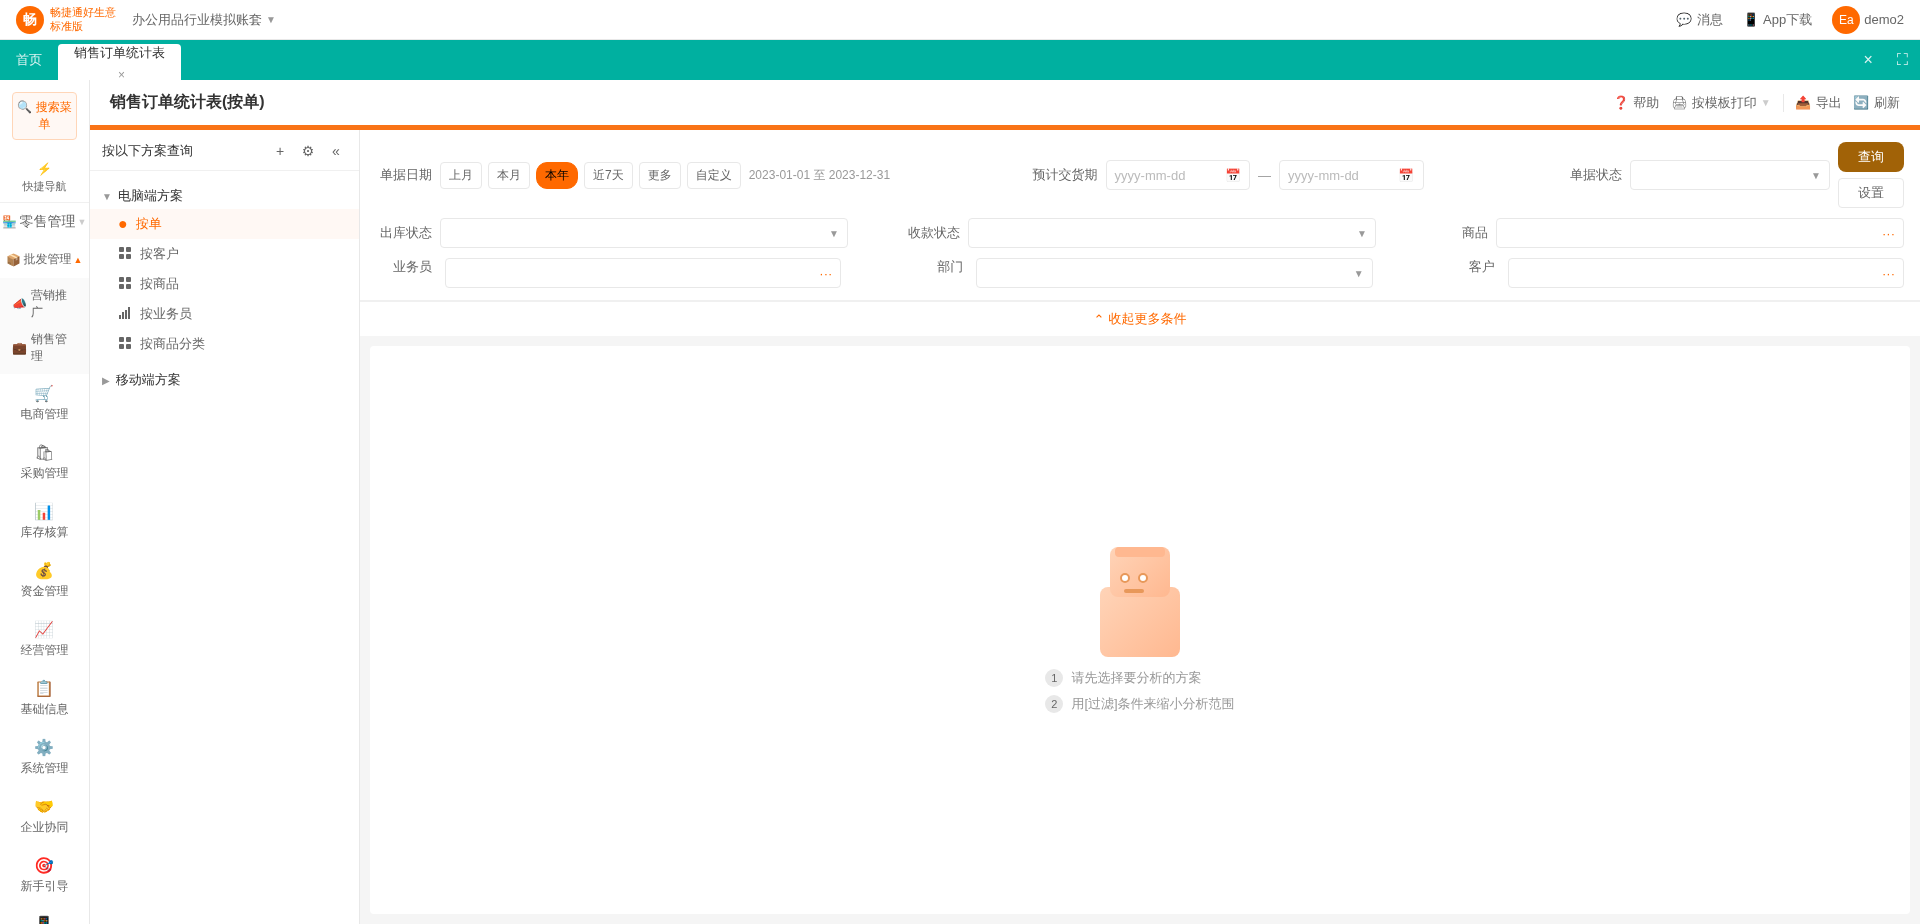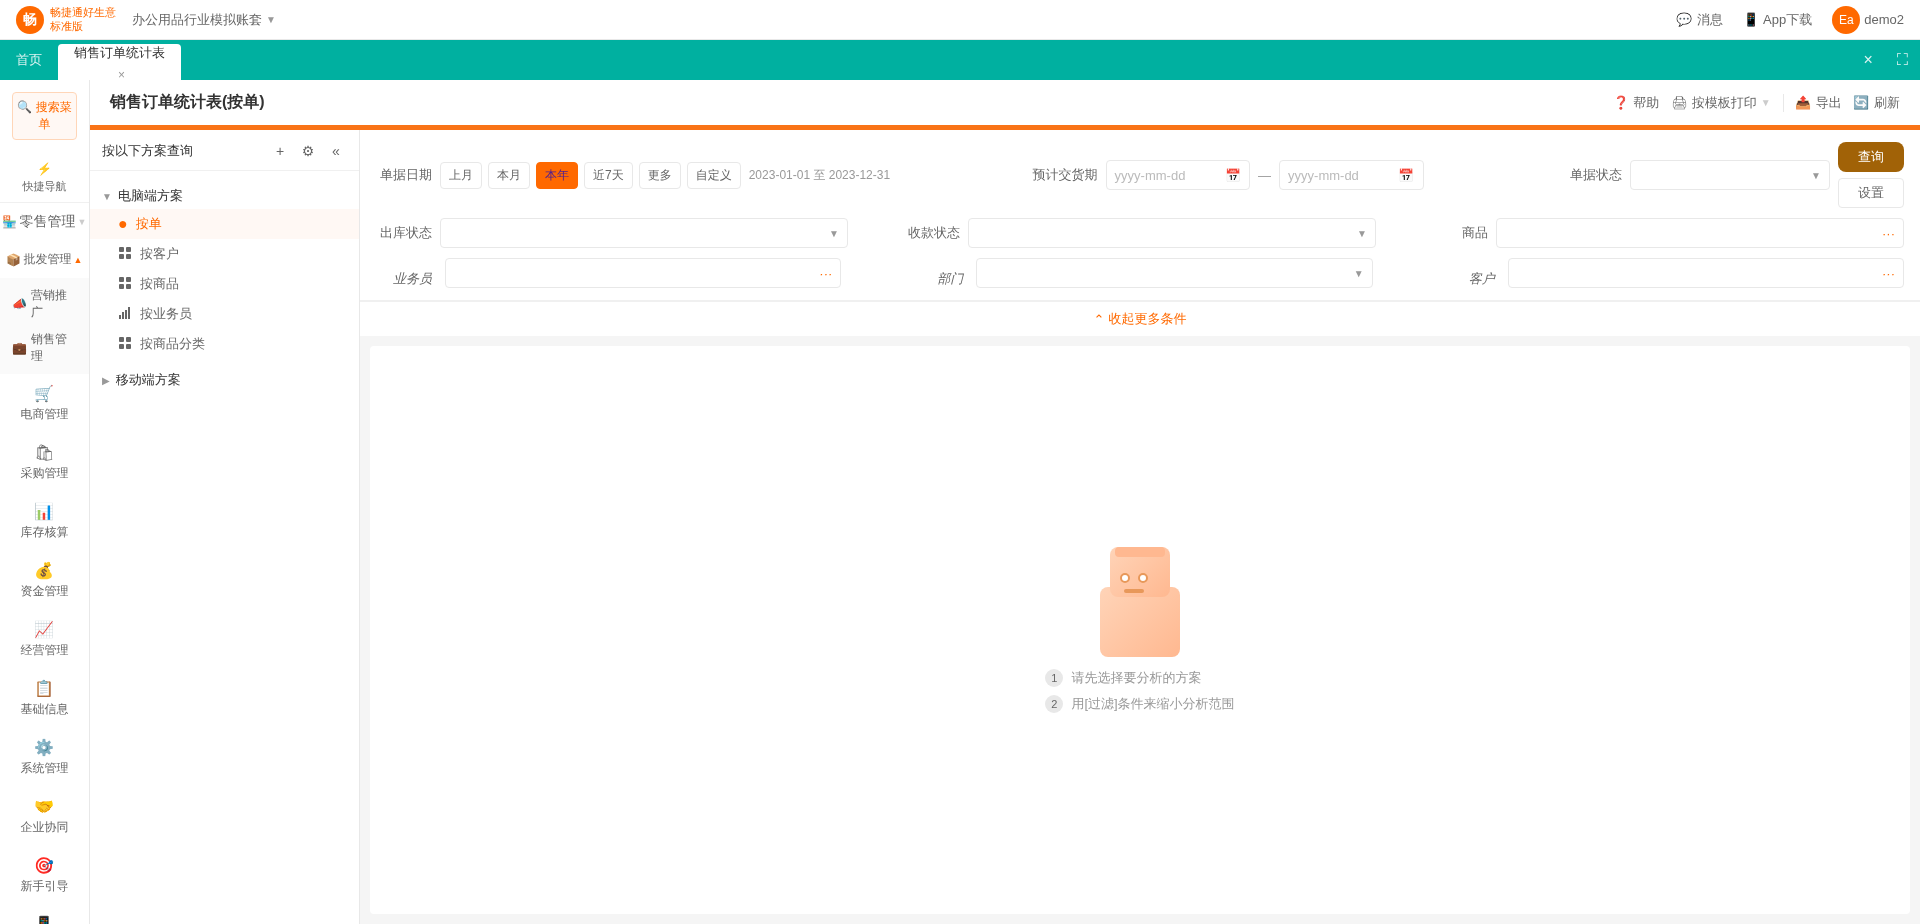--- a/index.html
+++ b/index.html
@@ -35,21 +35,21 @@
 
     
     .page-header { background: #fff; padding: 12px 20px 0; display: flex; align-items: center; justify-content: space-between; border-bottom: 5px solid #f97316; flex-shrink: 0; }
     .page-title { font-size: 16px; font-weight: bold; color: #333; padding-bottom: 12px; }
     .page-actions { display: flex; align-items: center; gap: 12px; padding-bottom: 12px; }
     .page-action-btn { display: flex; align-items: center; gap: 4px; color: #666; font-size: 13px; cursor: pointer; }
     .page-action-btn.split { border-right: 1px solid #e8e8e8; padding-right: 12px; }
     .filter-label { color: #666; font-size: 13px; white-space: nowrap; min-width: 56px; text-align: right; }
     .filter-date-group { display: flex; align-items: center; gap: 6px; }
     .filter-date-btn { padding: 4px 8px; border: 1px solid #e8e8e8; border-radius: 4px; background: #fff; color: #666; font-size: 12px; cursor: pointer; white-space: nowrap; }
-    .filter-date-btn.active { background: #ff6900; color: #4c1d95; border-color: #ff6900; border-radius: 4px; }
+    .filter-date-btn.active { background: #ff6900; color: #000000; border-color: #ff6900; border-radius: 11px; }
     .filter-date-range { font-size: 12px; color: #999; }
     .filter-select { flex: 1; height: 30px; border: 1px solid #e8e8e8; border-radius: 4px; padding: 0 8px; font-size: 13px; color: #333; background: #fff; display: flex; align-items: center; justify-content: space-between; cursor: pointer; }
     .filter-select-arrow { color: #999; font-size: 10px; }
     .filter-date-input { flex: 1; height: 30px; border: 1px solid #e8e8e8; border-radius: 4px; padding: 8px 8px; font-size: 13px; color: #bbb; background: #fff; display: flex; align-items: center; gap: 6px; cursor: pointer; min-width: 120px; }
     .filter-date-dash { color: #999; }
 
     
     .collapse-btn { display: flex; align-items: center; justify-content: center; padding: 8px 0; color: #ff6900; font-size: 13px; cursor: pointer; background: #fff; border-top: 1px solid #f0f0f0; }
 
     
@@ -383,21 +383,21 @@
             </div>
 
             <span style="width:40px;"></span>
 
             <span class="filter-label">商品</span>
             <div style="flex:1;display:flex;align-items:center;border:1px solid #e8e8e8;border-radius:4px;height:30px;padding:0 8px;">
               <span style="color:#ff6900;margin-left:auto;cursor:pointer;">···</span>
             </div>
           </div>
 
-          <div style="display:flex;align-items:flex-end;gap:13px;font-style:italic;">
+          <div style="display:flex;align-items:flex-start;gap:13px;">
             <span class="filter-label">业务员</span>
             <div style="flex:1;display:flex;align-items:center;border:1px solid #e8e8e8;border-radius:4px;height:30px;padding:0 8px;">
               <span style="color:#ff6900;margin-left:auto;cursor:pointer;">···</span>
             </div>
 
             <span style="width:40px;"></span>
 
             <span class="filter-label">部门</span>
             <div class="filter-select" style="flex:1;">
               <span style="color:#bbb;"></span>

